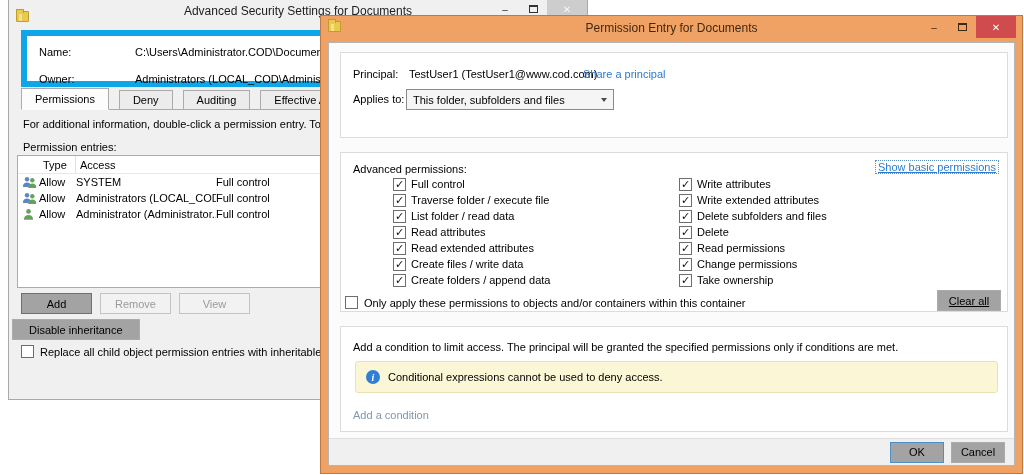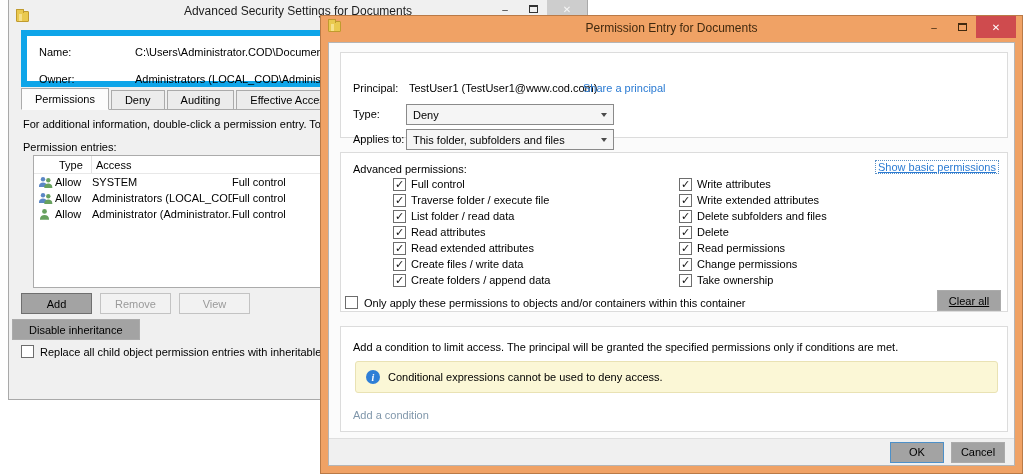--- a/index.html
+++ b/index.html
@@ -22,27 +22,27 @@
                          background:#eac94f; border:1px solid #c09b2e; border-bottom:none; border-radius:1px 1px 0 0; }
   .folder-icon::after { content:""; position:absolute; left:2px; top:2px; width:3px; height:7px; background:#f7e08a; }
 
   .bg-info-panel { position:absolute; left:12px; top:30px; width:556px; height:57px; background:#fff; border:6px solid #0ea5e9; }
   .field-row { position:relative; height:22px; margin-top:5px; display:flex; align-items:center; }
   .field-label { position:absolute; left:12px; }
   .field-value { position:absolute; left:108px; white-space:nowrap; }
   .shield { position:absolute; left:298px; top:4px; }
 
   .bg-tabs { position:absolute; left:12px; top:89px; width:566px; height:21px; display:flex; align-items:flex-end; border-bottom:1px solid #ababab; }
-  .tab { height:19px; line-height:18px; padding:0 13px; background:#ececec; border:1px solid #ababab; border-bottom:none; margin-right:2px; white-space:nowrap; }
+  .tab { height:19px; line-height:18px; padding:0 13px; background:#ececec; border:1px solid #ababab; border-bottom:none; margin-right:10px; white-space:nowrap; }
   .tab.active { height:22px; line-height:21px; background:#fcfcfc; margin-bottom:-1px; border-bottom:1px solid #fcfcfc; }
 
   .bg-hint { position:absolute; left:14px; top:118px; width:600px; white-space:nowrap; }
   .bg-entries-label { position:absolute; left:14px; top:141px; }
 
-  .bg-table { position:absolute; left:24px; top:155px; width:556px; height:133px; background:#fff; border:1px solid #ababab; }
+  .bg-table { position:absolute; left:8px; top:155px; width:556px; height:133px; background:#fff; border:1px solid #ababab; }
   .t-head { display:flex; height:18px; align-items:center; border-bottom:1px solid #e8e8e8; }
   .th { height:100%; display:flex; align-items:center; border-right:1px solid #e2e2e2; }
   .th-type { width:58px; padding-left:25px; }
   .th-principal { width:140px; padding-left:4px; }
   .th-access { flex:1; padding-left:4px; border-right:none; }
   .t-row { display:flex; height:16px; align-items:center; }
   .td-icon { width:21px; padding-left:4px; display:flex; align-items:center; }
   .td-type { width:37px; }
   .td-principal { width:140px; white-space:nowrap; overflow:hidden; }
   .td-access { flex:1; }
@@ -76,21 +76,21 @@
 
   .p-row { position:relative; height:24px; }
   .p-label { position:absolute; left:12px; top:5px; }
   .p-value { position:absolute; left:68px; top:5px; white-space:nowrap; }
   .link { color:#2b7bd3; text-decoration:none; cursor:pointer; white-space:nowrap; }
   .sel-principal { position:absolute; left:242px; top:5px; }
   .combo { position:absolute; left:65px; top:1px; width:208px; height:21px; background:#f5f5f5; border:1px solid #8a8a8a;
            display:flex; align-items:center; padding:0 20px 0 6px; }
   .combo-chevron { position:absolute; right:6px; top:8px; width:0; height:0; border-left:3.5px solid transparent;
                    border-right:3.5px solid transparent; border-top:4px solid #4a4a4a; }
-  .row-principal { margin-top:24px; }
+  .row-principal { margin-top:10px; }
   .row-type { margin-top:2px; }
   .row-applies { margin-top:1px; }
 
   .adv-label { position:absolute; left:12px; top:10px; }
   .show-basic { position:absolute; right:8px; top:7px; text-decoration:underline; border:1px dotted #5a8fc4; padding:0 2px; }
   .perm-col { position:absolute; top:23px; }
   .col-left { left:52px; }
   .col-right { left:338px; }
   .perm { display:flex; align-items:center; gap:5px; height:16px; white-space:nowrap; }
   .only-apply { position:absolute; left:4px; top:143px; display:flex; align-items:center; gap:6px; white-space:nowrap; }
@@ -230,27 +230,20 @@
     </div>
 
     <div class="fg-content">
 
       <div class="panel panel-top">
         <div class="p-row row-principal">
           <span class="p-label">Principal:</span>
           <span class="p-value">TestUser1 (TestUser1@www.cod.com)</span>
           <a class="link sel-principal">Share a principal</a>
         </div>
-        <div class="p-row row-type">
-          <span class="p-label">Type:</span>
-          <span class="combo">
-            <span>Deny</span>
-            <span class="combo-chevron"></span>
-          </span>
-        </div>
         <div class="p-row row-applies">
           <span class="p-label">Applies to:</span>
           <span class="combo">
             <span>This folder, subfolders and files</span>
             <span class="combo-chevron"></span>
           </span>
         </div>
       </div>
 
       <div class="panel panel-perms">

